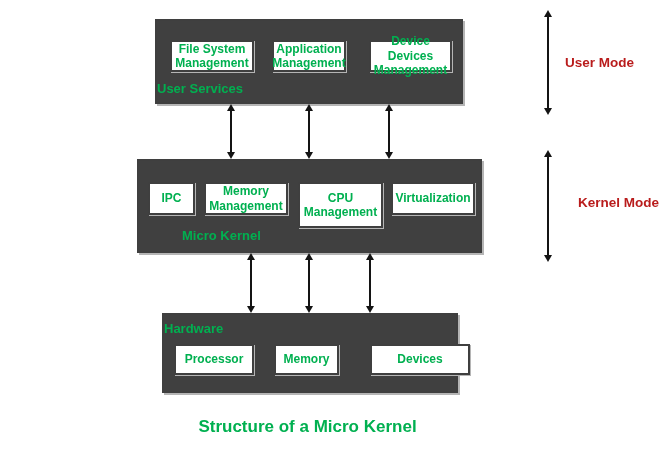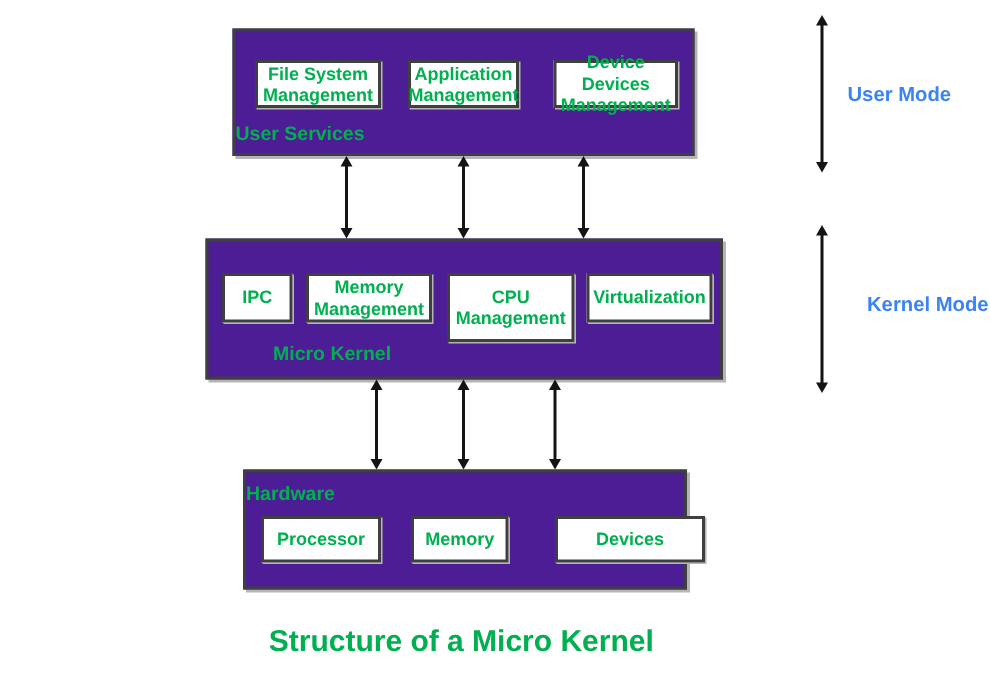--- a/index.html
+++ b/index.html
@@ -5,21 +5,21 @@
   html,body{margin:0;padding:0;background:#fff;}
   #canvas{
     position:relative;
     width:660px;height:450px;
     background:#fff;
     font-family:"Liberation Sans", sans-serif;
     overflow:hidden;
   }
   .outer-box{
     position:absolute;
-    background:#4c1d95;
+    background:#404040;
     border:2px solid #3f3f3f;
     box-shadow:2px 2px 0 #b5b5b5;
     box-sizing:border-box;
   }
   .inner-box{
     position:absolute;
     background:#fff;
     border:2px solid #3f3f3f;
     box-shadow:1px 1px 0 #b5b5b5;
     box-sizing:border-box;
@@ -33,31 +33,31 @@
   }
   .layer-label{
     position:absolute;
     left:0;right:0;
     color:#00B050;
     font-weight:bold;
     font-size:13px;
   }
   .mode-label{
     position:absolute;
-    color:#3b82f6;
+    color:#b91c1c;
     font-weight:bold;
     font-size:13.5px;
     white-space:nowrap;
   }
   .caption{
     position:absolute;
     text-align:center;
     color:#00B050;
     font-weight:bold;
-    font-size:20px;
+    font-size:17px;
   }
   .arrow-v{position:absolute;width:9px;}
   .arrow-v .shaft{
     position:absolute;left:50%;transform:translateX(-50%);
     top:5px;bottom:5px;width:2px;background:#141414;
   }
   .arrow-v::before{
     content:"";position:absolute;top:0;left:50%;transform:translateX(-50%);
     width:0;height:0;
     border-left:4px solid transparent;border-right:4px solid transparent;

